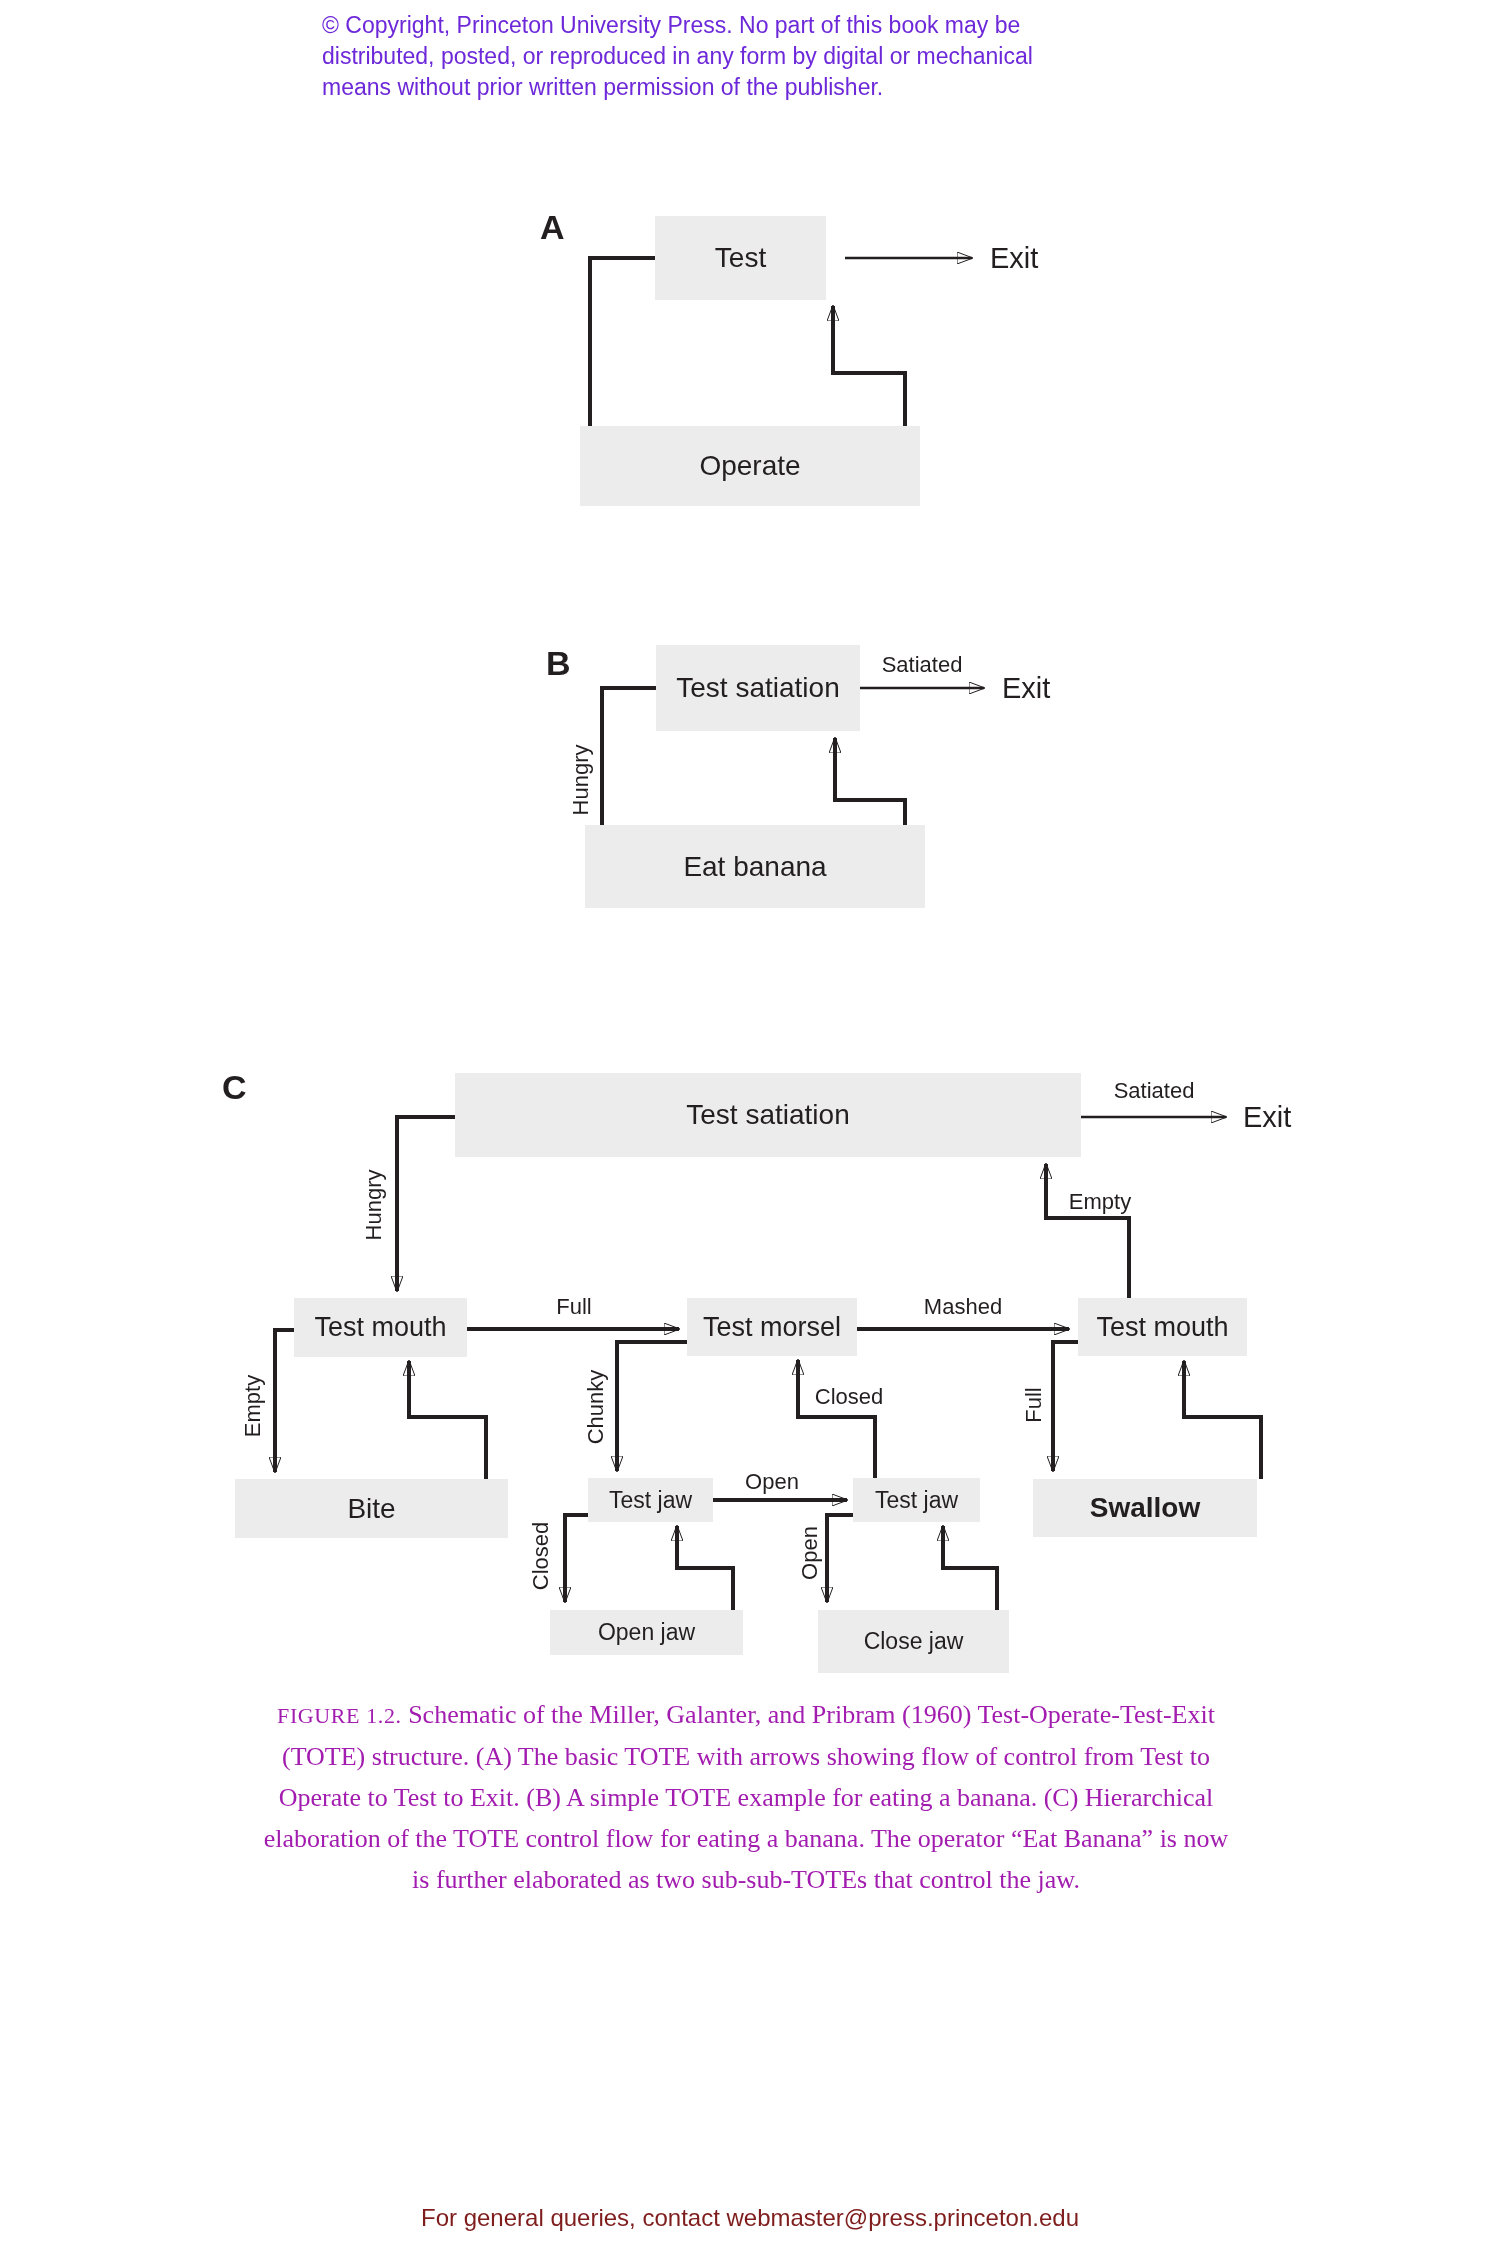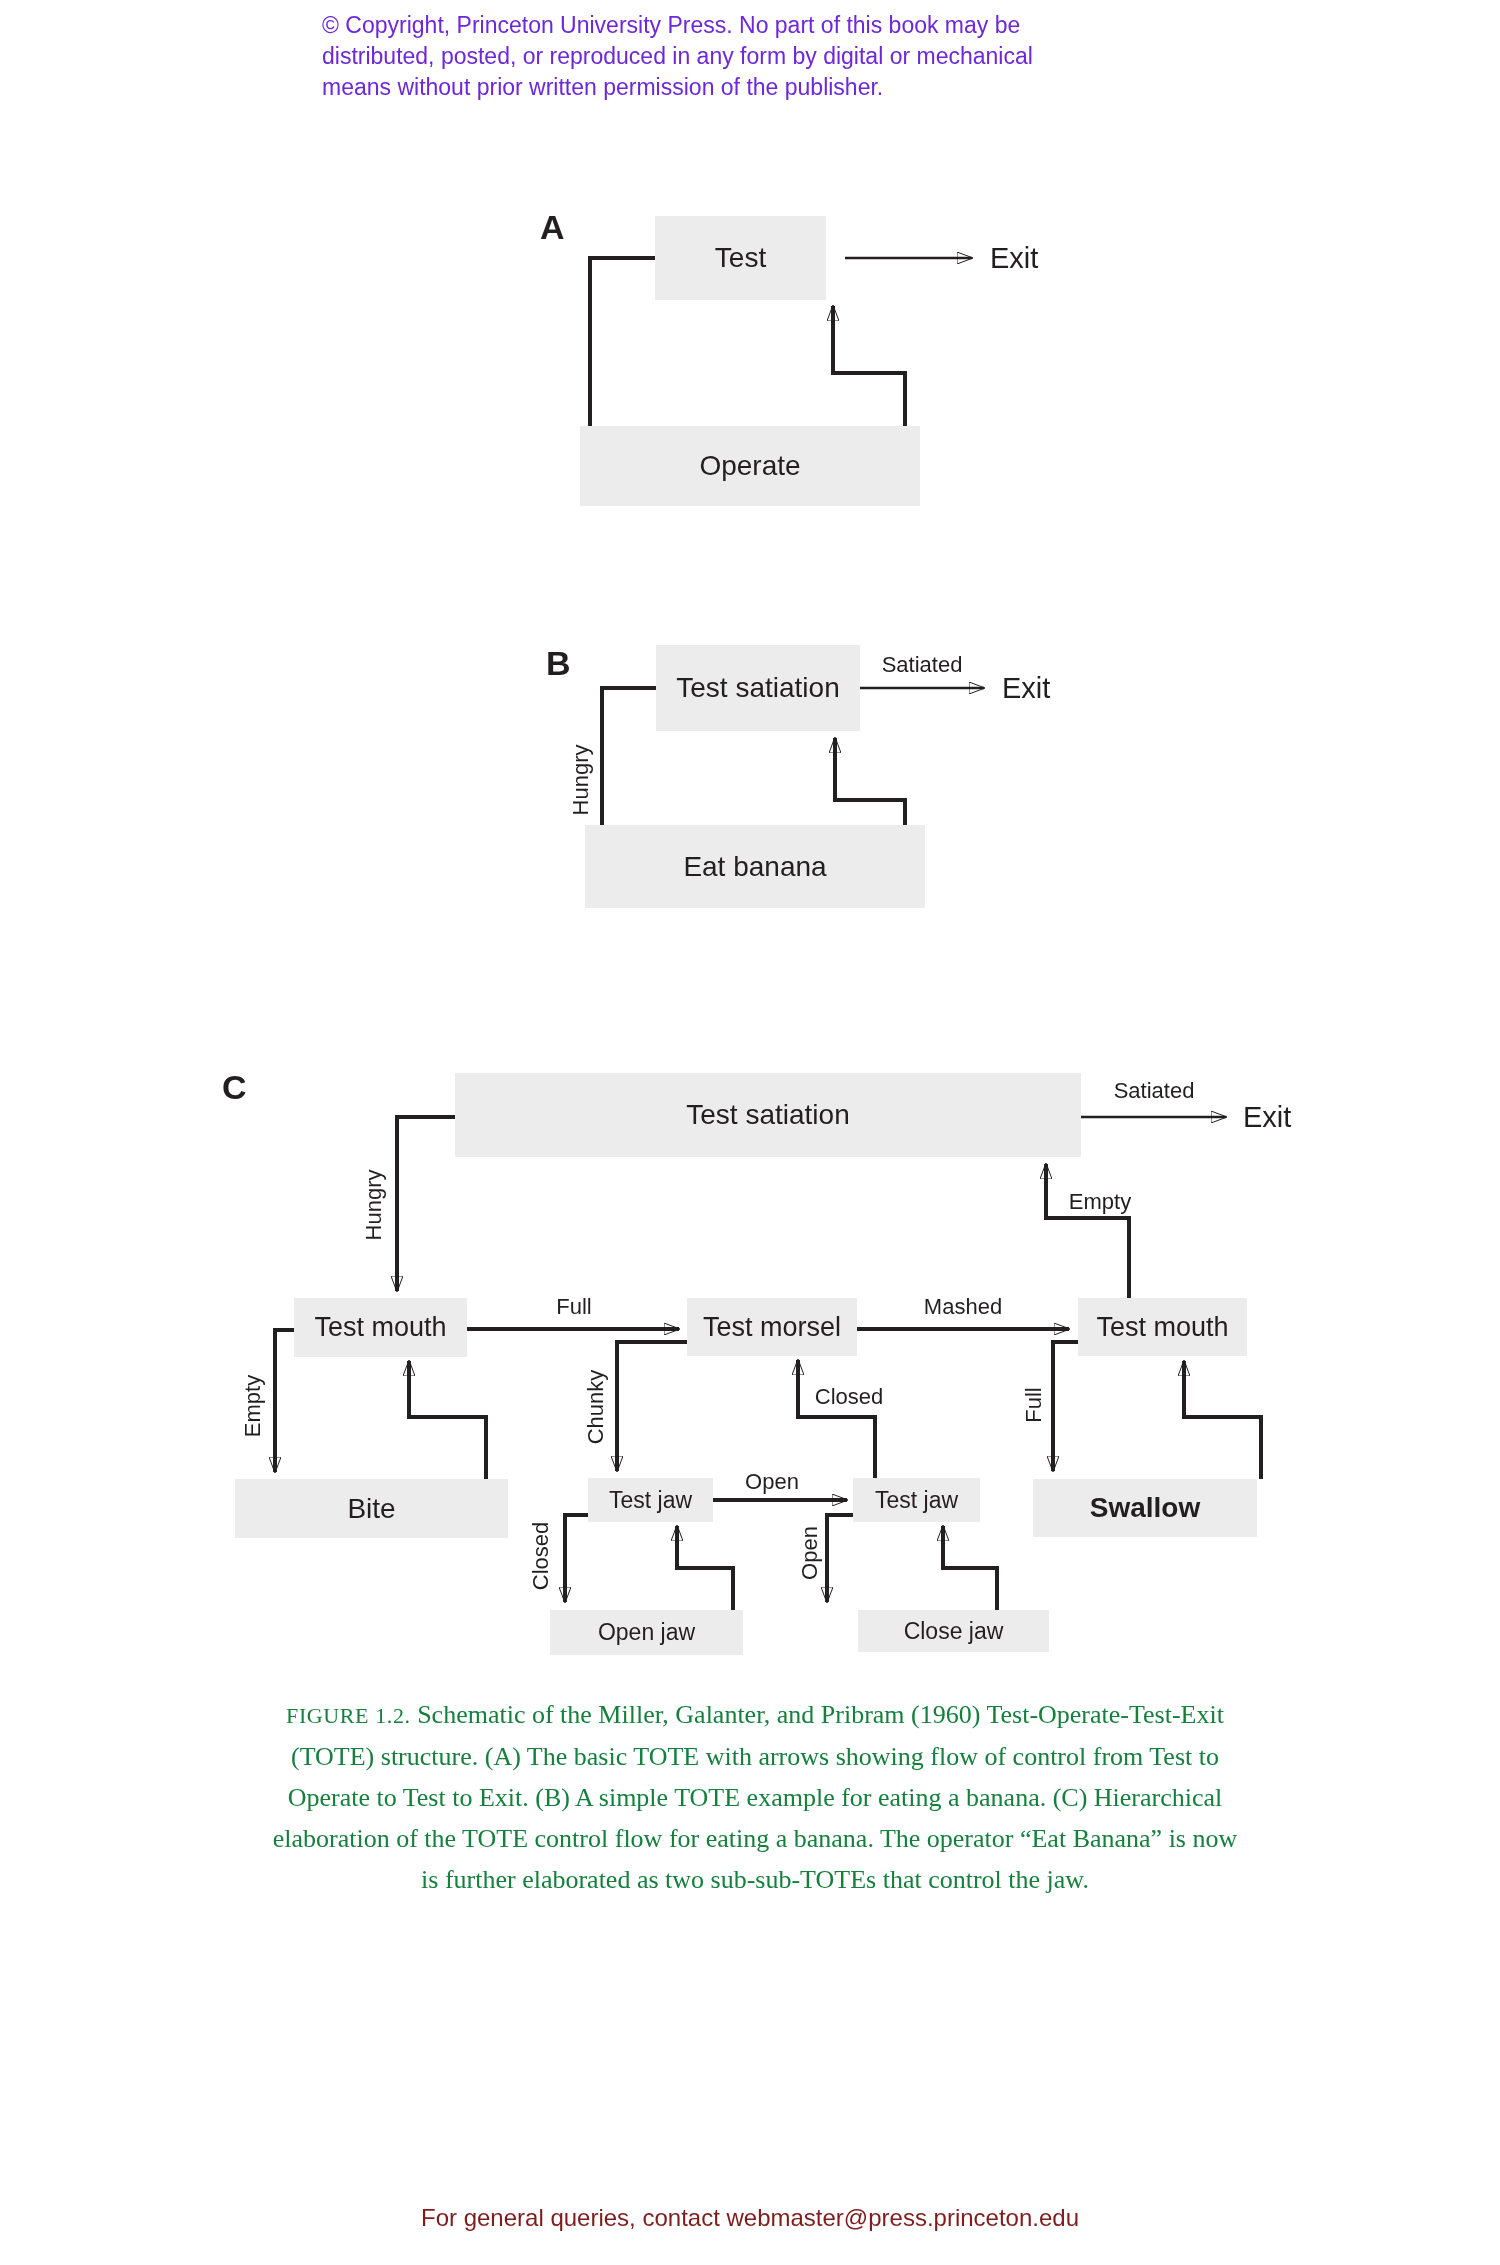--- a/index.html
+++ b/index.html
@@ -36,23 +36,23 @@
   .exit-lbl{
     position:absolute;font-size:29px;color:#231f20;white-space:nowrap;
     transform:translate(0,-50%);
   }
   svg.arrows{position:absolute;left:0;top:0;pointer-events:none;}
   svg.arrows path{fill:none;stroke:#231f20;stroke-linejoin:miter;}
   .thick{stroke-width:4px;}
   .thin{stroke-width:2.5px;}
   
   .caption{
-    position:absolute;left:125px;top:1694px;width:1260px;
+    position:absolute;left:116px;top:1694px;width:1260px;
     text-align:center;font-family:"Liberation Serif",serif;
-    font-size:26px;line-height:41px;color:#15803d;
+    font-size:26px;line-height:41px;color:#a21caf;
   }
   .caption .lead{font-size:22px;letter-spacing:0.6px;}
   
   .footer{
     position:absolute;left:0;top:2204px;width:1500px;text-align:center;
     font-size:24px;color:#7f1d1d;font-family:"Liberation Sans",sans-serif;
   }
 </style>
 </head>
 <body>
@@ -133,21 +133,21 @@
 <div class="lbl" style="left:849px;top:1397px;">Closed</div>
 
 <div class="box fs23" style="left:588px;top:1478px;width:125px;height:44px;">Test jaw</div>
 <div class="lbl" style="left:772px;top:1482px;">Open</div>
 <div class="box fs23" style="left:853px;top:1478px;width:127px;height:44px;">Test jaw</div>
 
 <div class="lbl rot" style="left:541px;top:1556px;">Closed</div>
 <div class="lbl rot" style="left:810px;top:1553px;">Open</div>
 
 <div class="box fs23" style="left:550px;top:1610px;width:193px;height:45px;">Open jaw</div>
-<div class="box fs23" style="left:858px;top:1610px;width:191px;height:42px;">Close jaw</div>
+<div class="box fs23" style="left:818px;top:1610px;width:191px;height:63px;">Close jaw</div>
 
 <div class="lbl rot" style="left:1034px;top:1405px;">Full</div>
 <div class="box fs28" style="left:1033px;top:1479px;width:224px;height:58px;font-weight:bold;">Swallow</div>
 
 <div class="caption">
   <div><span class="lead">FIGURE 1.2.</span><span> Schematic of the Miller, Galanter, and Pribram (1960) Test-Operate-Test-Exit</span></div>
   <div>(TOTE) structure. (A) The basic TOTE with arrows showing flow of control from Test to</div>
   <div>Operate to Test to Exit. (B) A simple TOTE example for eating a banana. (C) Hierarchical</div>
   <div>elaboration of the TOTE control flow for eating a banana. The operator “Eat Banana” is now</div>
   <div>is further elaborated as two sub-sub-TOTEs that control the jaw.</div>

